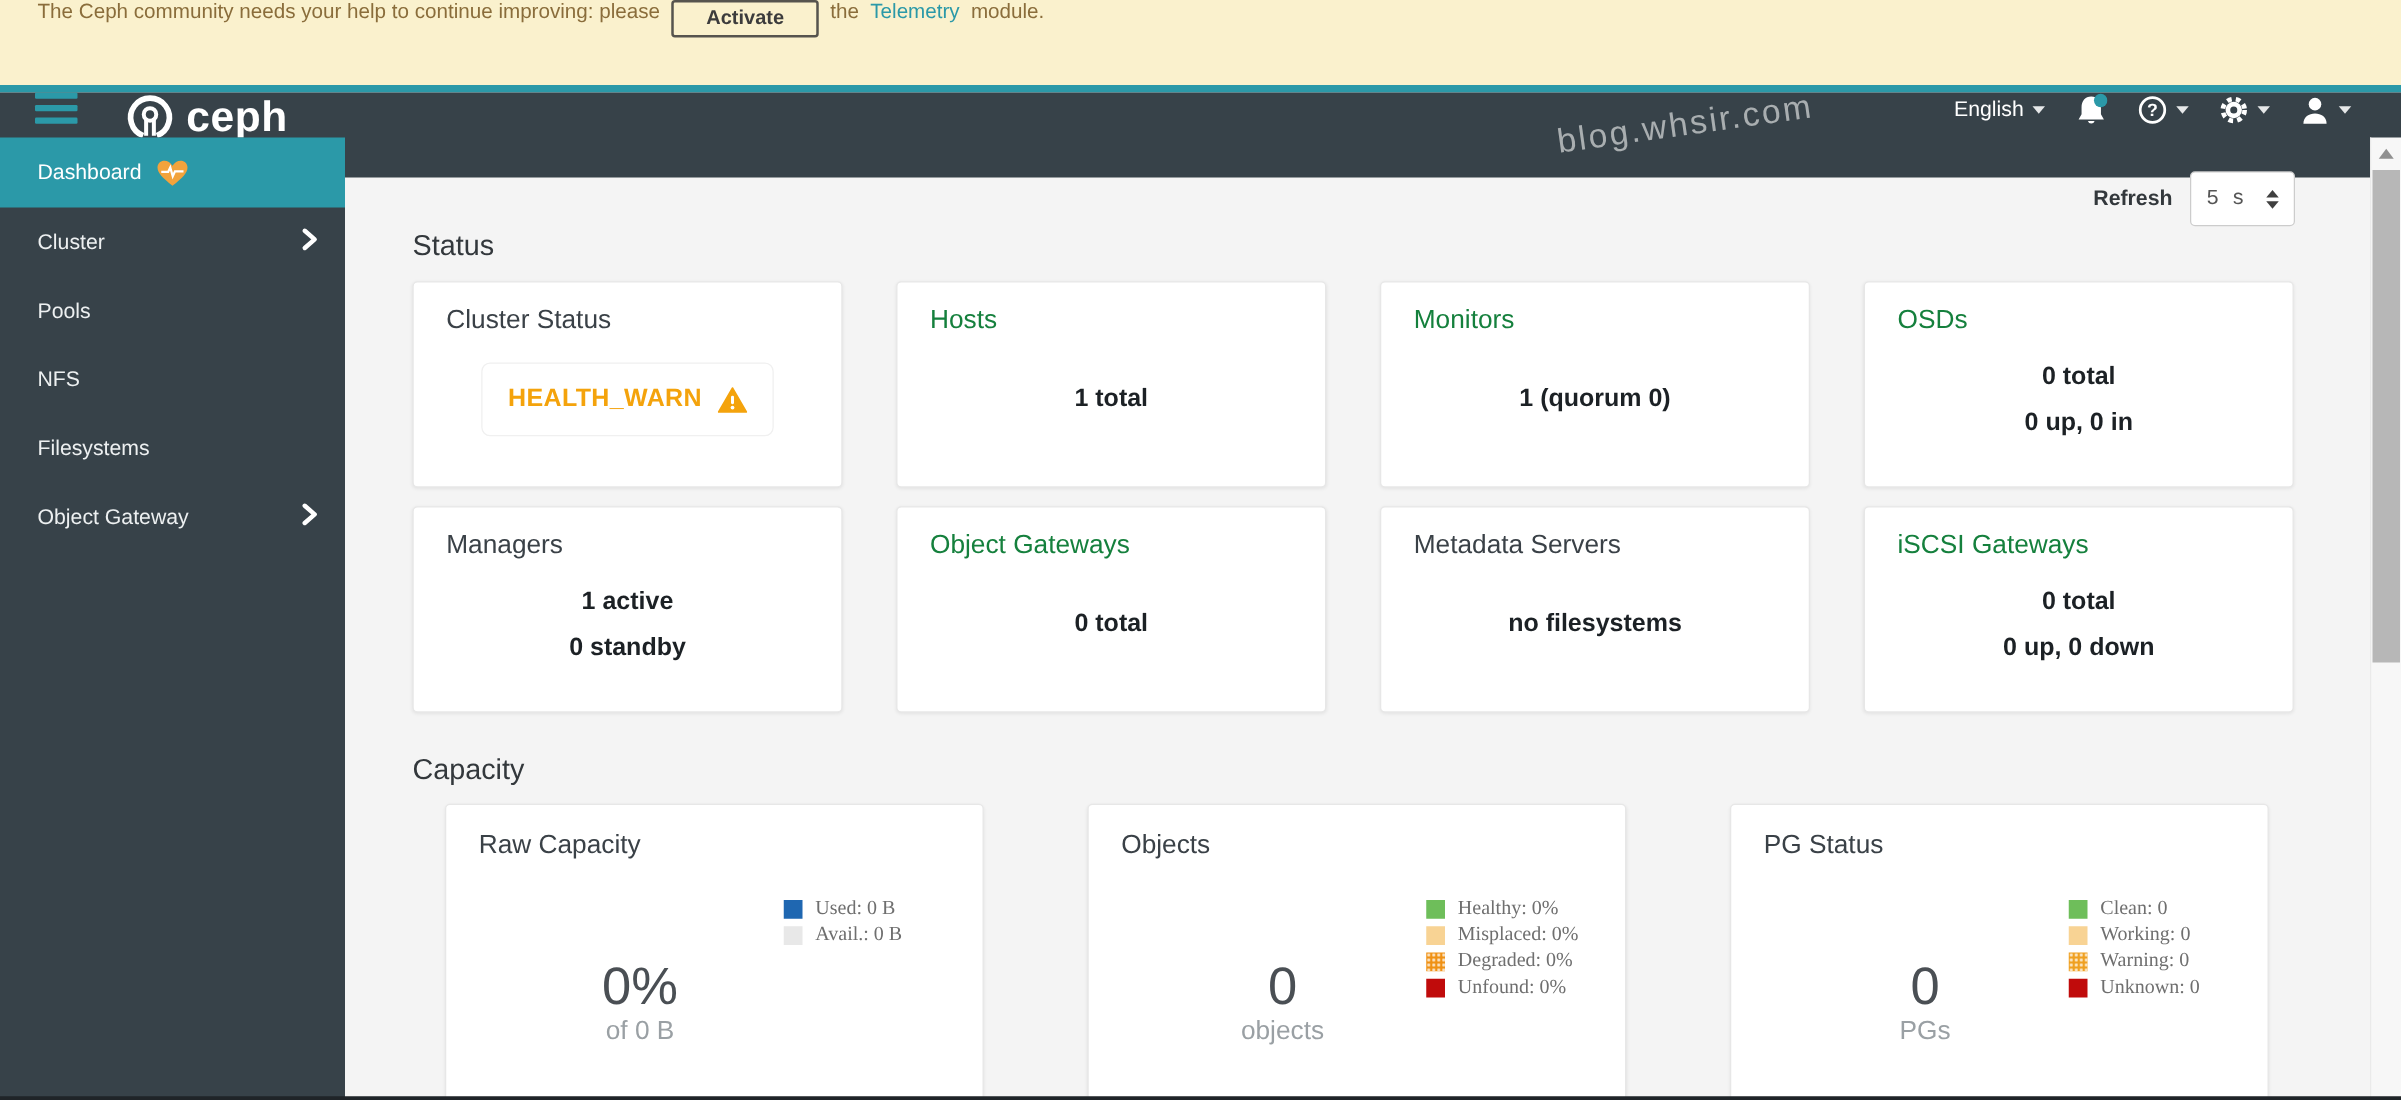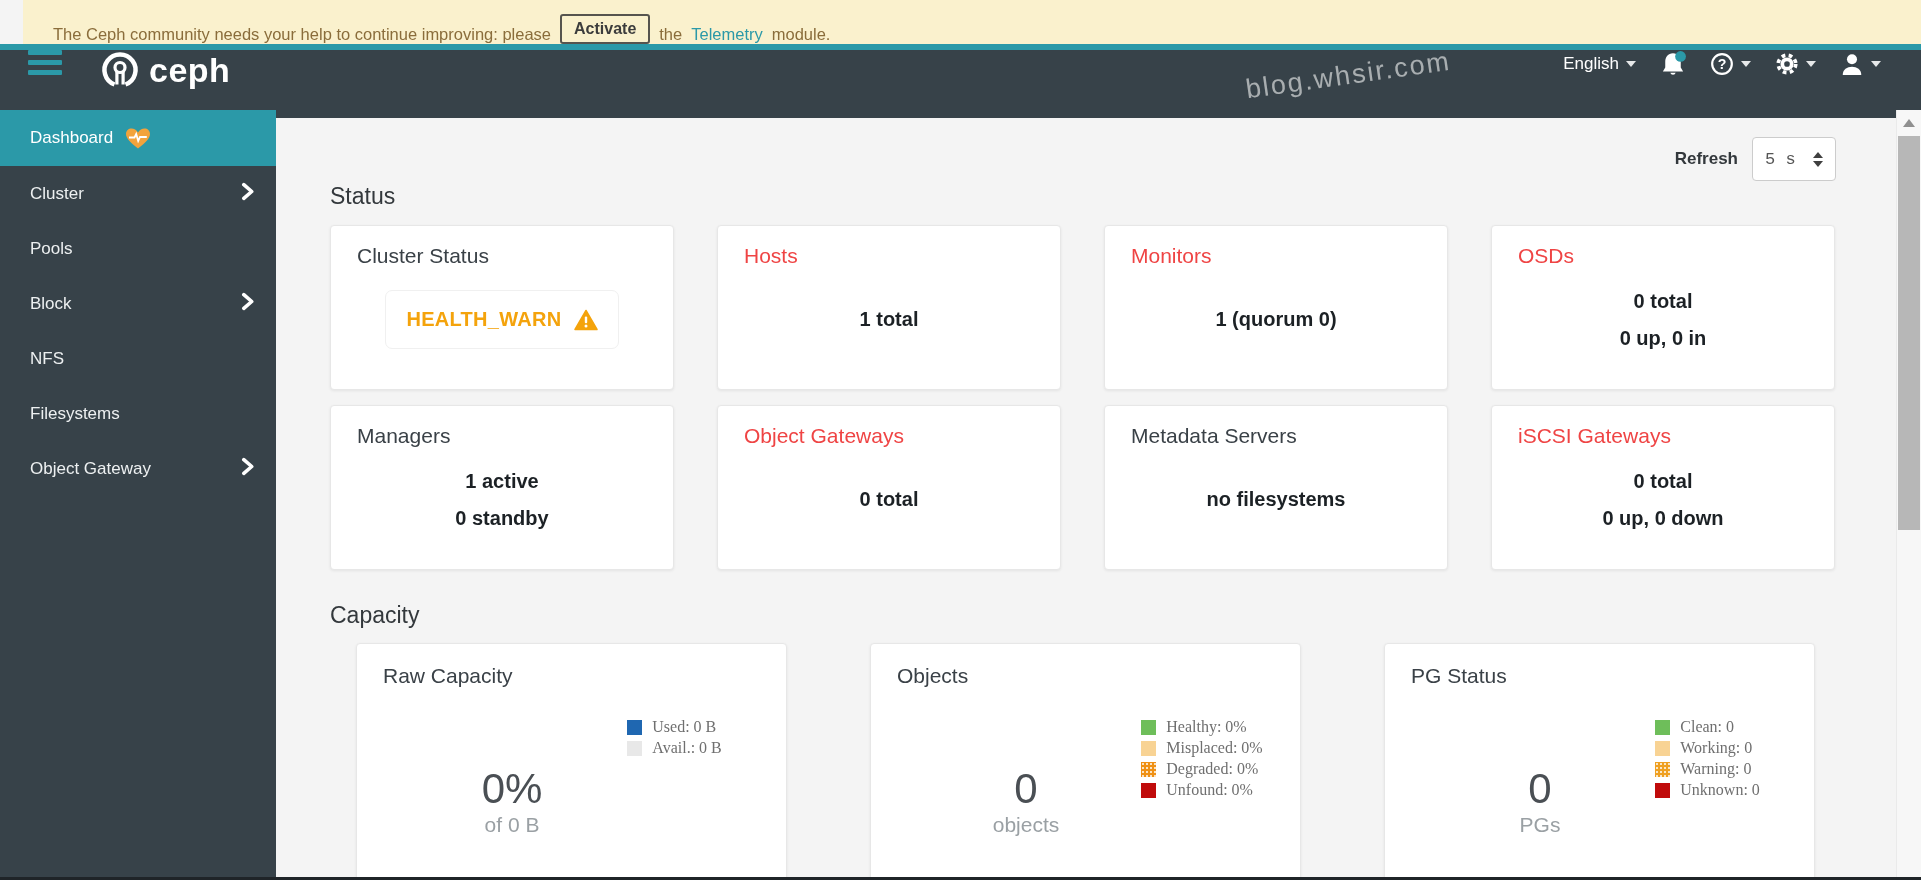--- a/index.html
+++ b/index.html
@@ -4,27 +4,27 @@
 <style>
   * { margin:0; padding:0; box-sizing:border-box; }
   html,body { width:1921px; height:880px; }
   body {
     position:relative; overflow:hidden;
     font-family:"Liberation Sans", sans-serif;
     background:#f4f4f4;
   }
   
   .banner {
-    height:44px; background:#faf1cd; display:flex; align-items:flex-end;
-    padding-left:30px; gap:9px; font-size:16.5px; color:#8a6d3b;margin-left:23px;
+    height:68px; background:#faf1cd; display:flex; align-items:flex-start;
+    padding-left:30px; gap:9px; font-size:16.5px; color:#8a6d3b;
   }
   .activate-btn {
     border:2px solid #56544e; border-radius:3px; background:transparent;
     font-family:inherit; font-size:16px; font-weight:bold; color:#3c3c3c;
-    padding:4px 12px; cursor:pointer;
+    padding:4px 26px; cursor:pointer;
   }
   .telemetry-link { color:#2b99a8; cursor:pointer; text-decoration:none; }
   .accent-bar { height:6px; background:#2b99a8; }
   
   .navbar {
     height:68px; background:#374249; display:flex; align-items:flex-start;
     position:relative; color:#fff;
   }
   .hamburger { margin-left:28px; width:34px; display:flex; flex-direction:column; gap:5px; cursor:pointer; }
   .hamburger span { height:5px; background:#2b99a8; border-radius:1px; }
@@ -60,21 +60,21 @@
   .spin-down { width:0; height:0; border-left:5px solid transparent; border-right:5px solid transparent; border-top:6px solid #3f3f3f; }
   .section-heading { font-size:23px; font-weight:400; color:#33383c; margin-top:2px; }
   .section-heading.capacity { margin-top:32px; }
   .cards-grid { display:grid; grid-template-columns:repeat(4,344px); gap:27px 43px; margin-top:15px; }
   .card {
     background:#fff; border:1px solid #e7e7e7; border-radius:4px;
     box-shadow:0 1px 3px rgba(0,0,0,0.07); height:165px; padding:18px 26px;
     display:flex; flex-direction:column;
   }
   .card-title { font-size:21px; color:#3a4147; }
-  .card-title.link { color:#ef4444; cursor:pointer; }
+  .card-title.link { color:#15803d; cursor:pointer; }
   .card-content {
     flex:1; display:flex; flex-direction:column; justify-content:center; align-items:center;
     font-size:20px; font-weight:bold; color:#1c2125; line-height:37px; text-align:center;
   }
   .health-pill {
     display:flex; align-items:center; gap:12px; border:1px solid #f0f0f0; border-radius:7px;
     padding:10px 20px; color:#f4a30c; font-weight:bold; font-size:20px; letter-spacing:0.3px;
     cursor:pointer; background:#fff;
   }
   
@@ -188,28 +188,20 @@
     <span class="chev">
       <svg width="13" height="19" viewBox="0 0 12 18">
           <path d="M2.5 2.5 L10 9 L2.5 15.5" stroke="#fff" stroke-width="3.4" fill="none" stroke-linecap="round" stroke-linejoin="round"></path>
         </svg>
     </span>
   </div>
   <div class="side-item">
     <span>Pools</span>
   </div>
   <div class="side-item">
-    <span>Block</span>
-    <span class="chev">
-      <svg width="13" height="19" viewBox="0 0 12 18">
-          <path d="M2.5 2.5 L10 9 L2.5 15.5" stroke="#fff" stroke-width="3.4" fill="none" stroke-linecap="round" stroke-linejoin="round"></path>
-        </svg>
-    </span>
-  </div>
-  <div class="side-item">
     <span>NFS</span>
   </div>
   <div class="side-item">
     <span>Filesystems</span>
   </div>
   <div class="side-item">
     <span>Object Gateway</span>
     <span class="chev">
       <svg width="13" height="19" viewBox="0 0 12 18">
           <path d="M2.5 2.5 L10 9 L2.5 15.5" stroke="#fff" stroke-width="3.4" fill="none" stroke-linecap="round" stroke-linejoin="round"></path>

